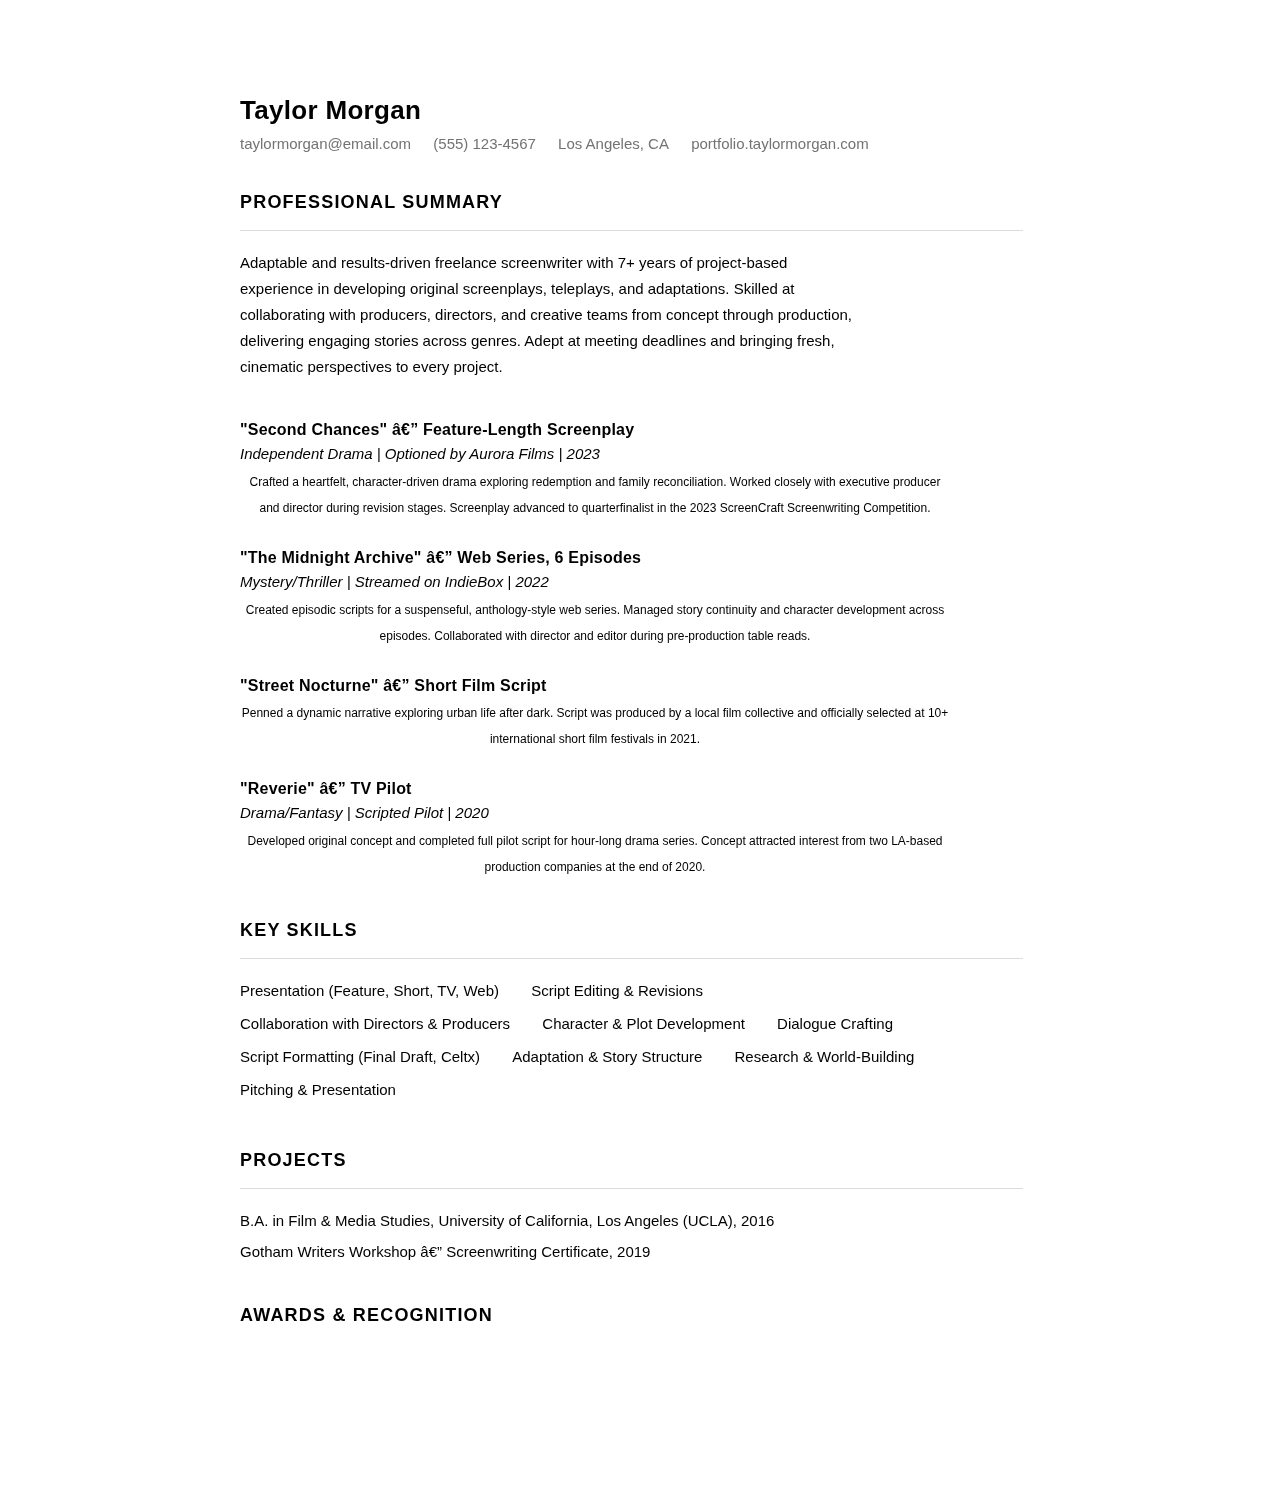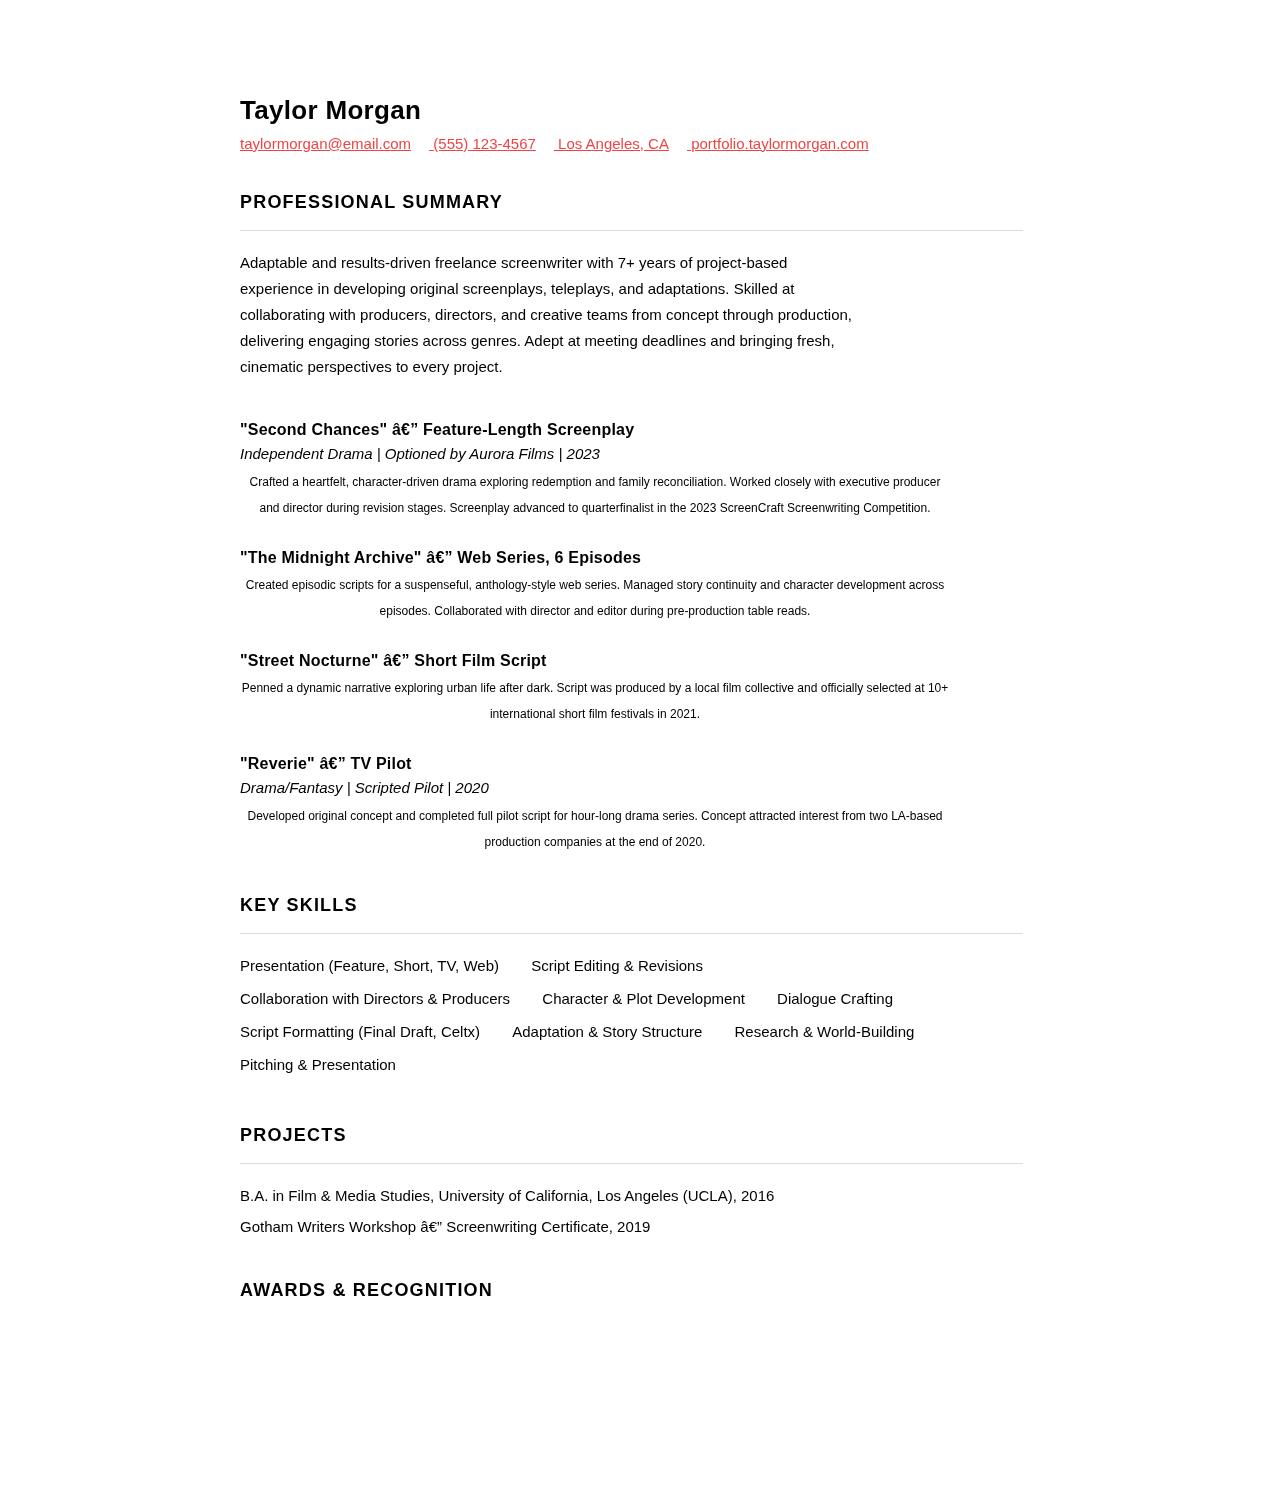--- a/index.html
+++ b/index.html
@@ -17,22 +17,21 @@
   h1 {
     margin: 0;
     font-size: 26px;
     line-height: 1.15;
     letter-spacing: 0.3px;
     font-weight: bold;
   }
   .contact {
     margin: 9px 0 0 0;
     font-size: 15px;
-    color: #ef4444;
-    text-decoration: underline;
+    color: #737373;
   }
   .contact span { margin-right: 18px; }
   .contact span:last-child { margin-right: 0; }
 
   section { margin-top: 40px; }
   h2 {
     margin: 0 0 19px 0;
     font-size: 18px;
     font-weight: bold;
     letter-spacing: 1.2px;
@@ -117,20 +116,21 @@
     <div>
 
         <div class="project">
           <h3>"Second Chances" â€” Feature-Length Screenplay</h3>
           <p class="meta">Independent Drama | Optioned by Aurora Films | 2023</p>
           <p class="desc">Crafted a heartfelt, character-driven drama exploring redemption and family reconciliation. Worked closely with executive producer and director during revision stages. Screenplay advanced to quarterfinalist in the 2023 ScreenCraft Screenwriting Competition.</p>
         </div>
 
         <div class="project">
           <h3>"The Midnight Archive" â€” Web Series, 6 Episodes</h3>
+          <p class="meta">Mystery/Thriller | Streamed on IndieBox | 2022</p>
           <p class="desc">Created episodic scripts for a suspenseful, anthology-style web series. Managed story continuity and character development across episodes. Collaborated with director and editor during pre-production table reads.</p>
         </div>
 
         <div class="project">
           <h3>"Street Nocturne" â€” Short Film Script</h3>
           <p class="desc">Penned a dynamic narrative exploring urban life after dark. Script was produced by a local film collective and officially selected at 10+ international short film festivals in 2021.</p>
         </div>
 
         <div class="project">
           <h3>"Reverie" â€” TV Pilot</h3>

